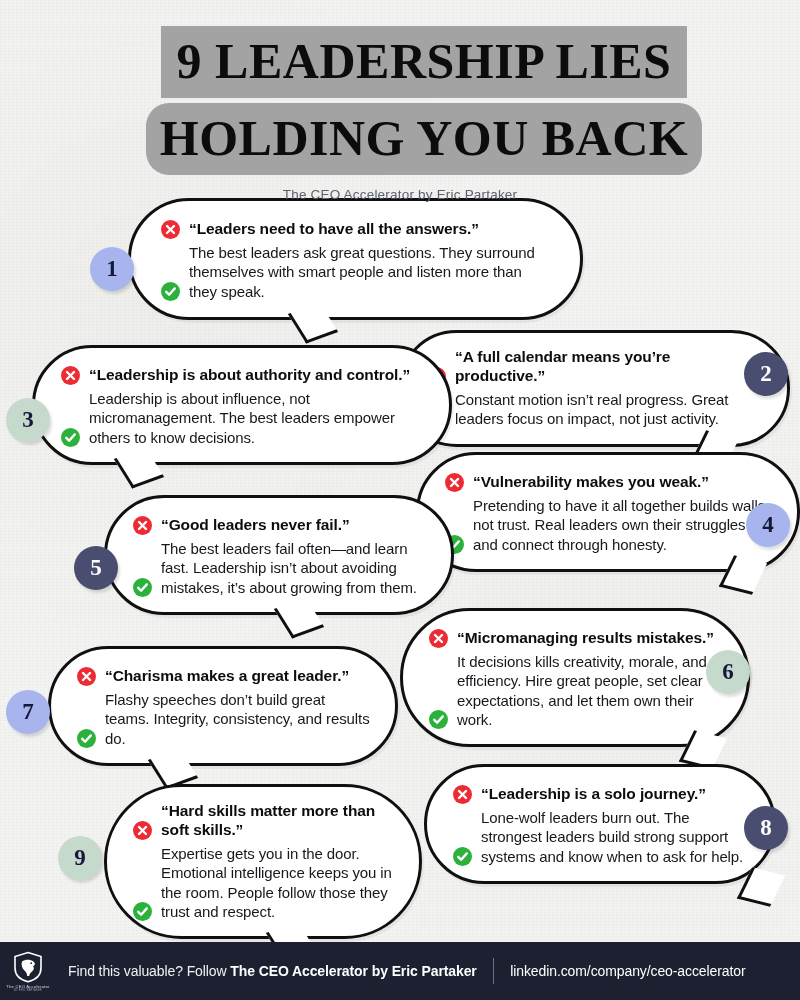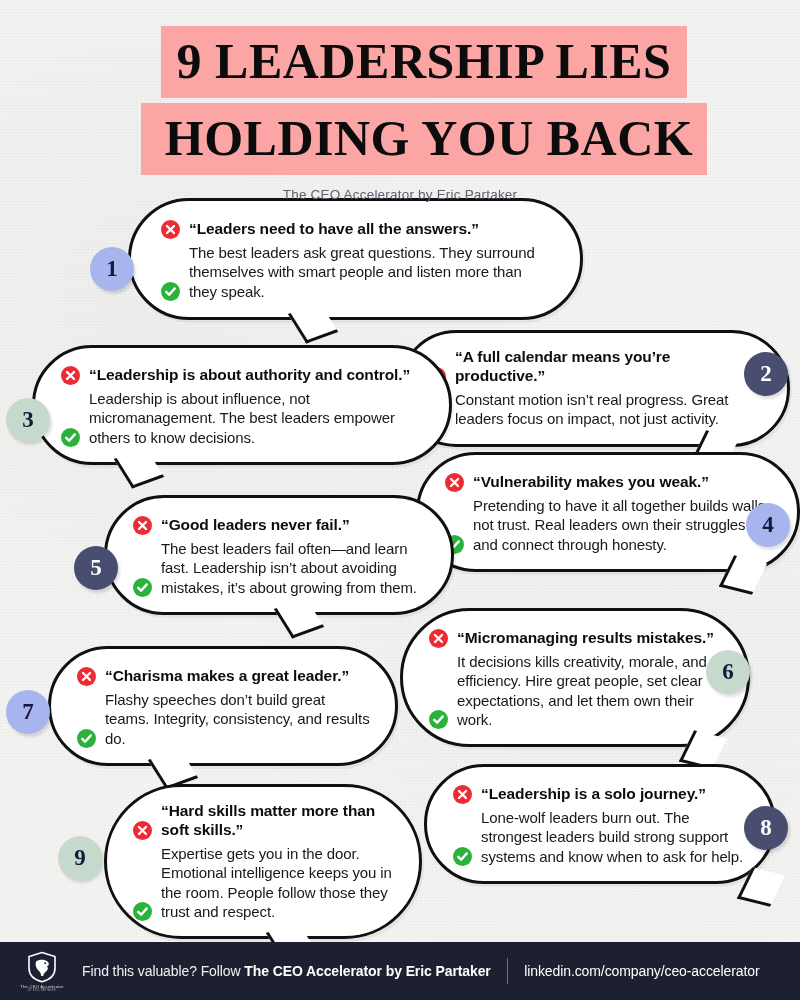--- a/index.html
+++ b/index.html
@@ -33,38 +33,39 @@
   .header {
     position: absolute;
     top: 0; left: 0; right: 0;
     z-index: 5;
     text-align: center;
     padding-top: 26px;
   }
 
   .title-line {
     display: inline-block;
-    background: #fca5a5;
+    background: #a3a3a3;
     font-family: "Liberation Serif", serif;
     font-weight: bold;
     color: #0c0c0c;
     letter-spacing: 0.5px;
     line-height: 1.0;
     margin-left: 48px;
   }
 
   .title-line-1 {
     font-size: 50px;
     padding: 10px 16px 12px 16px;
   }
 
   .title-line-2 {
     font-size: 50px;
-    padding: 10px 14px 12px 24px;
+    padding: 10px 14px 12px 14px;
     margin-top: 5px;
+    border-radius: 23px;
   }
 
   .subtitle {
     margin-top: 12px;
     font-size: 13.5px;
     color: #5b6170;
     letter-spacing: 0.2px;
   }
 
   
@@ -152,21 +153,20 @@
 
   
   .footer {
     position: absolute;
     left: 0; right: 0; bottom: 0;
     height: 58px;
     background: #1d2030;
     z-index: 10;
     display: flex;
     align-items: center;
-    padding-left: 14px;
   }
 
   .footer-logo {
     flex: 0 0 auto;
     width: 56px;
     display: flex;
     flex-direction: column;
     align-items: center;
     justify-content: center;
   }

